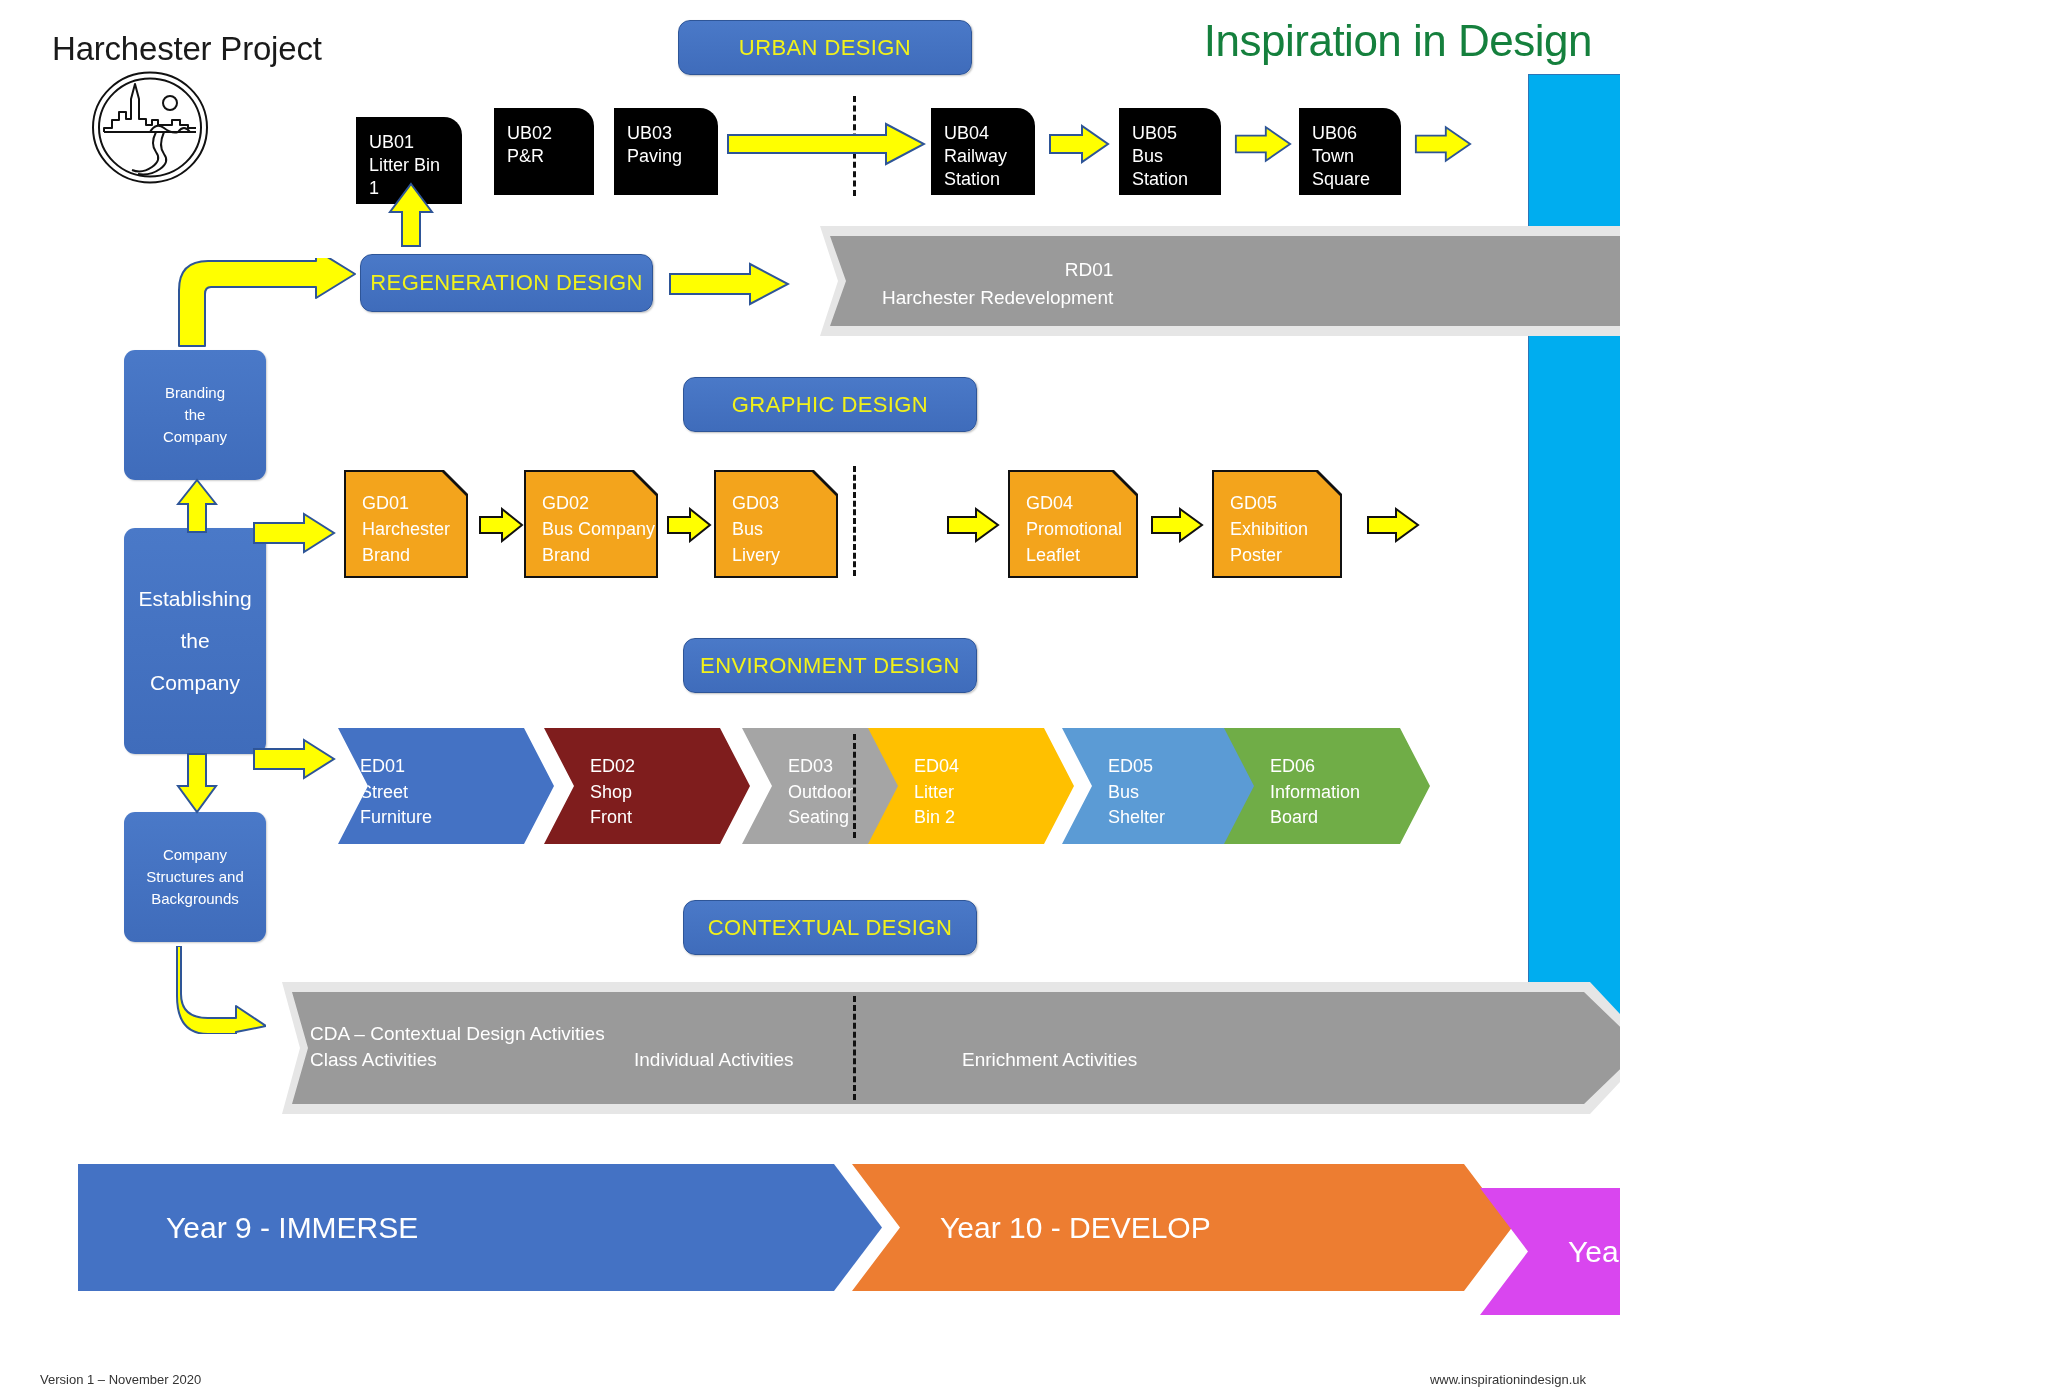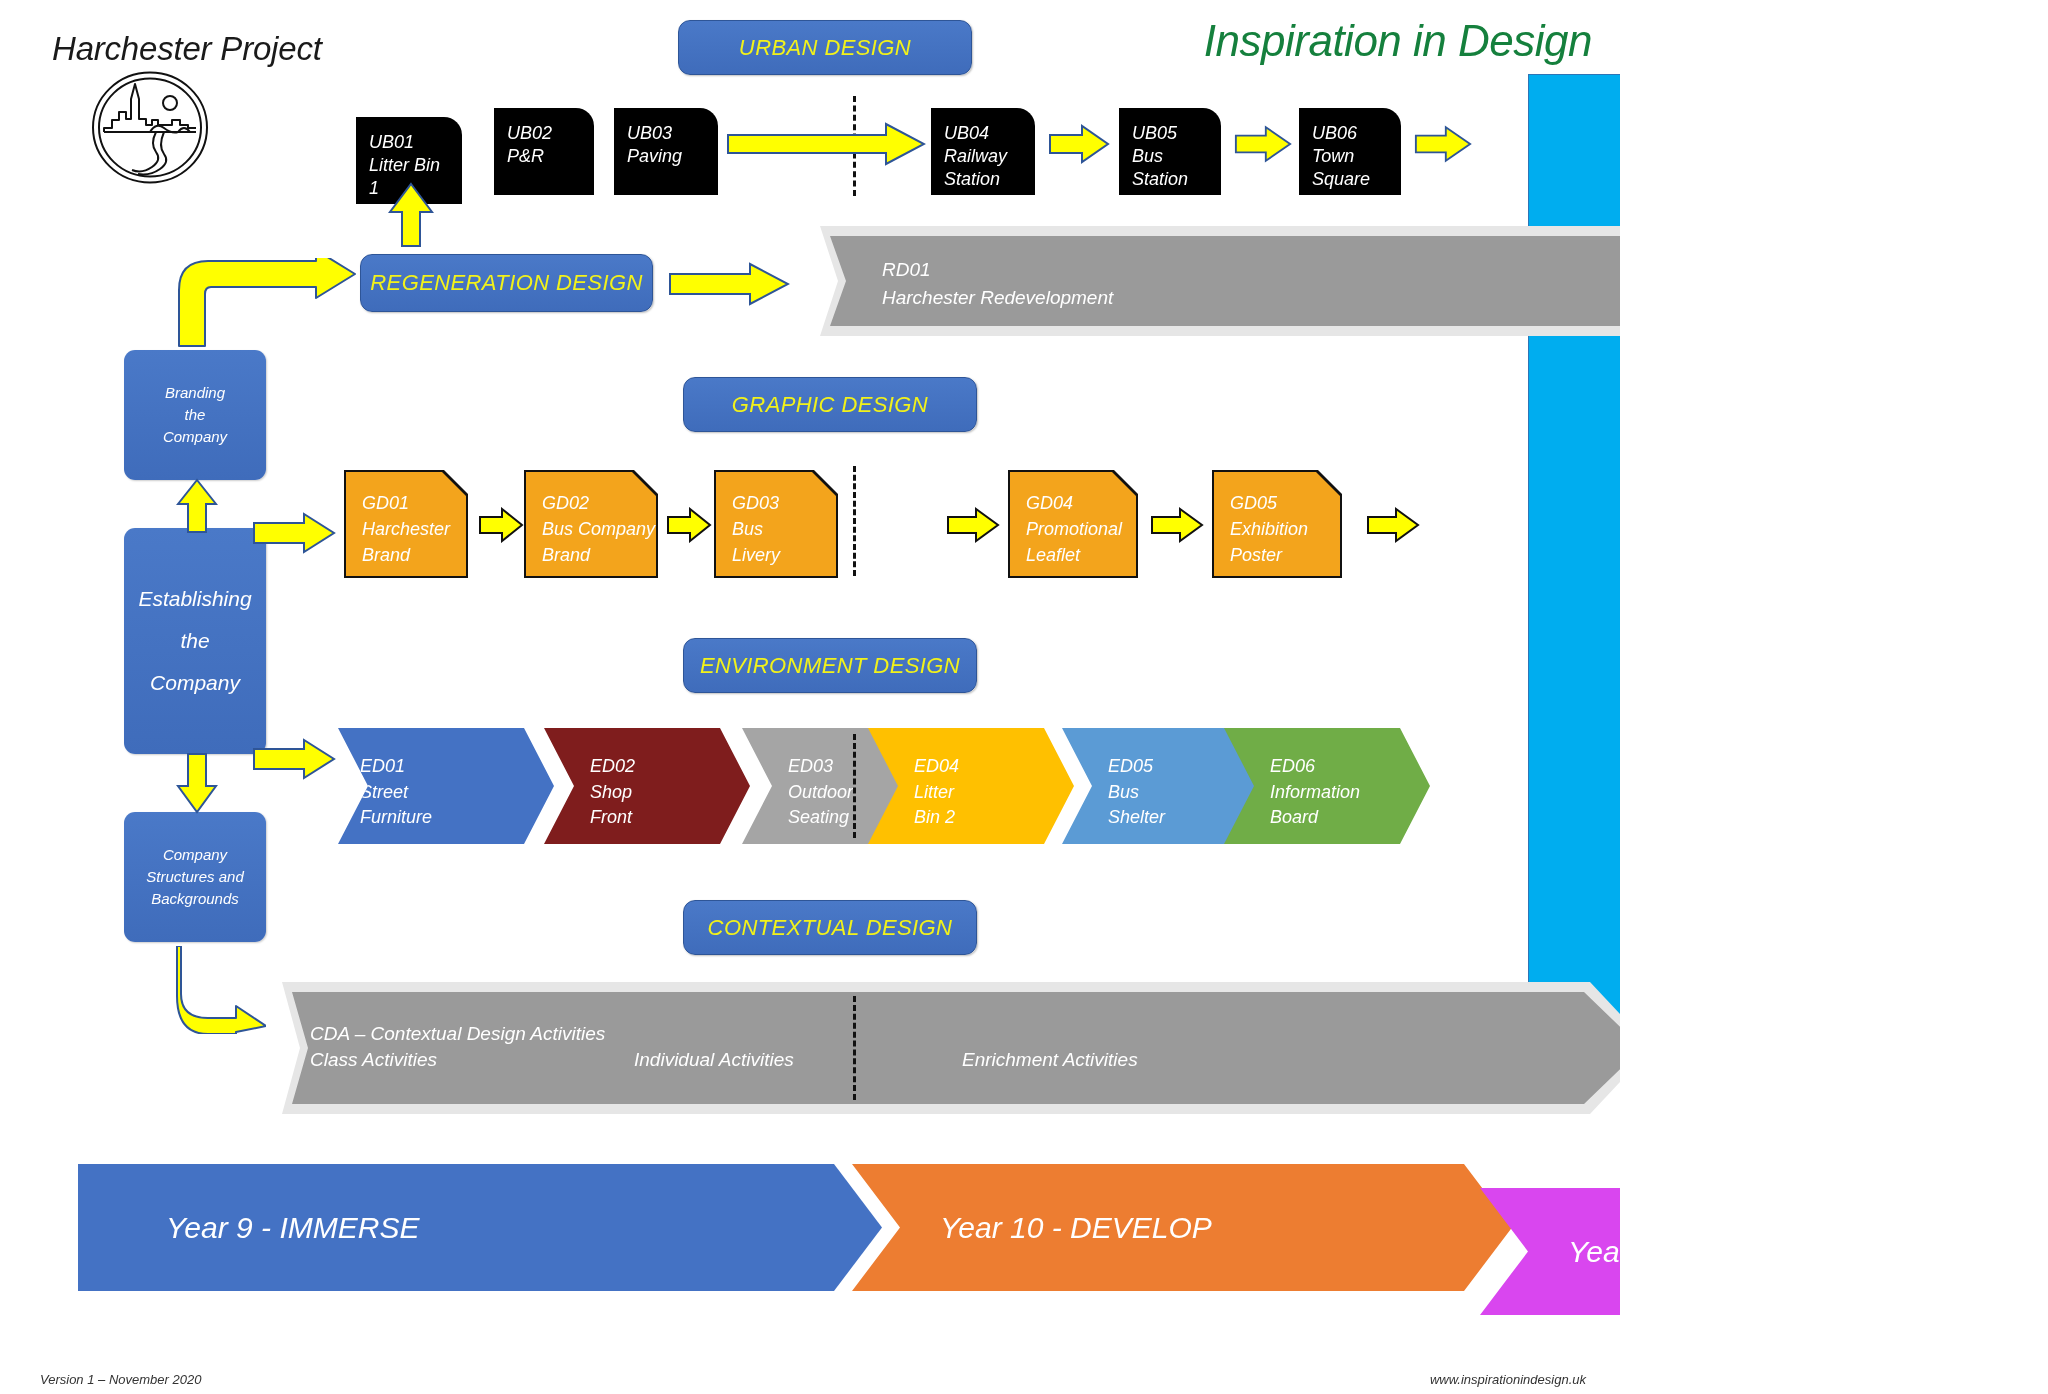--- a/index.html
+++ b/index.html
@@ -7,21 +7,20 @@
     font-family:"Liberation Sans", sans-serif;
     color:#000;
     -webkit-font-smoothing:antialiased;
   }
   #canvas{
     position:relative;
     width:1620px;
     height:1394px;
     background:#ffffff;
     overflow:hidden;
-    font-style:italic;
   }
   .abs{position:absolute;}
 
   
   #project-title{
     left:52px; top:30px;
     font-size:33px;
     letter-spacing:-0.2px;
     color:#1a1a1a;
   }
@@ -148,20 +147,21 @@
     position:absolute; left:10px; top:10px; right:10px; bottom:10px;
     background:#9a9a9a;
     -webkit-clip-path:polygon(0 0, calc(100% - 58px) 0, 100% 50%, calc(100% - 58px) 100%, 0 100%, 16px 50%);
     clip-path:polygon(0 0, calc(100% - 58px) 0, 100% 50%, calc(100% - 58px) 100%, 0 100%, 16px 50%);
   }
   .banner-text{
     position:absolute;
     color:#ffffff;
     font-size:19px;
     line-height:1.45;
+    text-align:right;
   }
 
   
   .year-chev{
     position:absolute;
     color:#ffffff;
     font-size:30px;
     display:flex;
     align-items:center;
     box-sizing:border-box;

